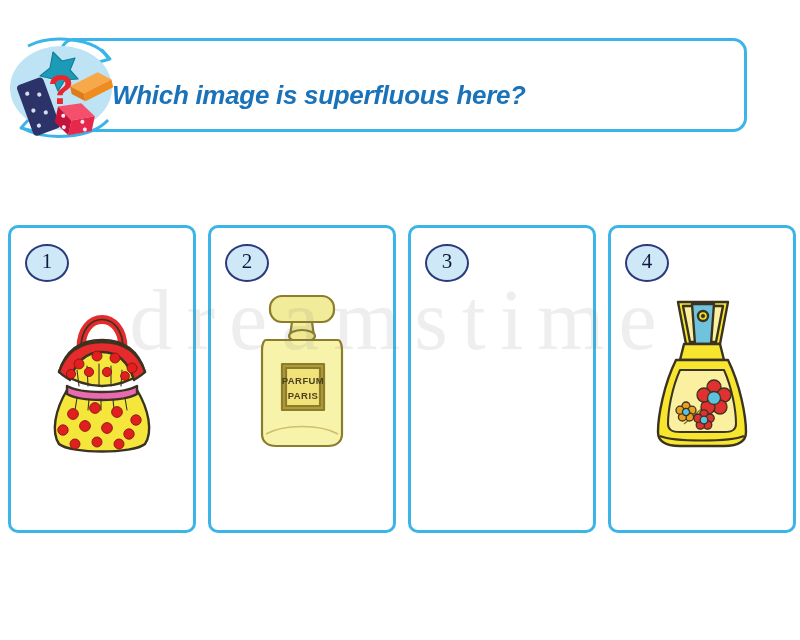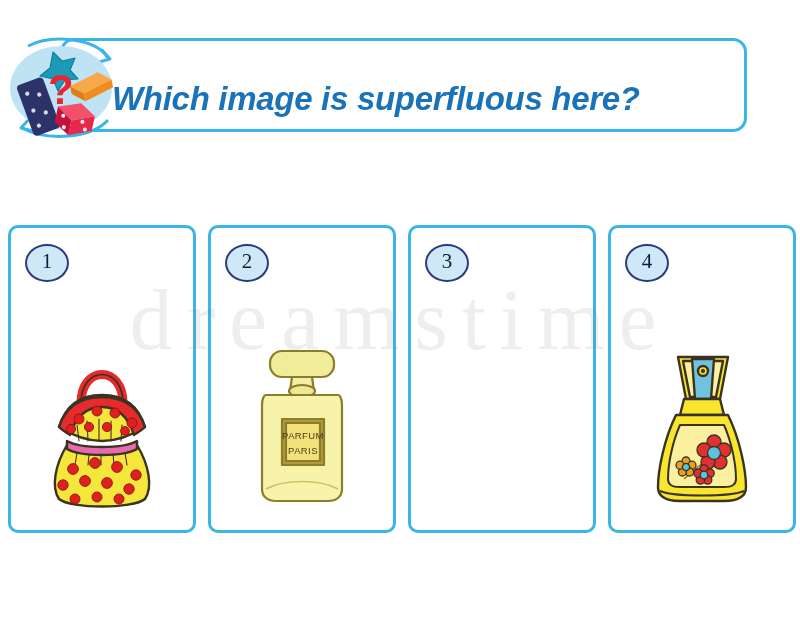--- a/index.html
+++ b/index.html
@@ -33,21 +33,21 @@
     box-sizing: border-box;
     border: 3px solid #3bb5e8;
     border-radius: 14px;
     background: #ffffff;
   }
   #header-title {
     position: absolute;
     left: 112px;
     top: 52px;
     width: 640px;
-    font-size: 33px;
+    font-size: 26px;
     font-weight: bold;
     font-style: italic;
     color: #1a72b8;
     letter-spacing: -0.3px;
     white-space: nowrap;
   }
   #badge-icon {
     position: absolute;
     left: 4px;
     top: 4px;
@@ -90,22 +90,23 @@
     text-align: center;
     font-family: "Liberation Serif", serif;
   }
   .card-art {
     position: absolute;
     left: 0;
     top: 58px;
     width: 100%;
     height: 230px;
     display: flex;
-    align-items: flex-end;
+    align-items: flex-start;
     justify-content: center;
+    font-weight: bold;
   }
   .card-art svg { display: block; }
 
   
   #watermark {
     position: absolute;
     left: 0;
     top: 270px;
     width: 800px;
     height: 130px;

